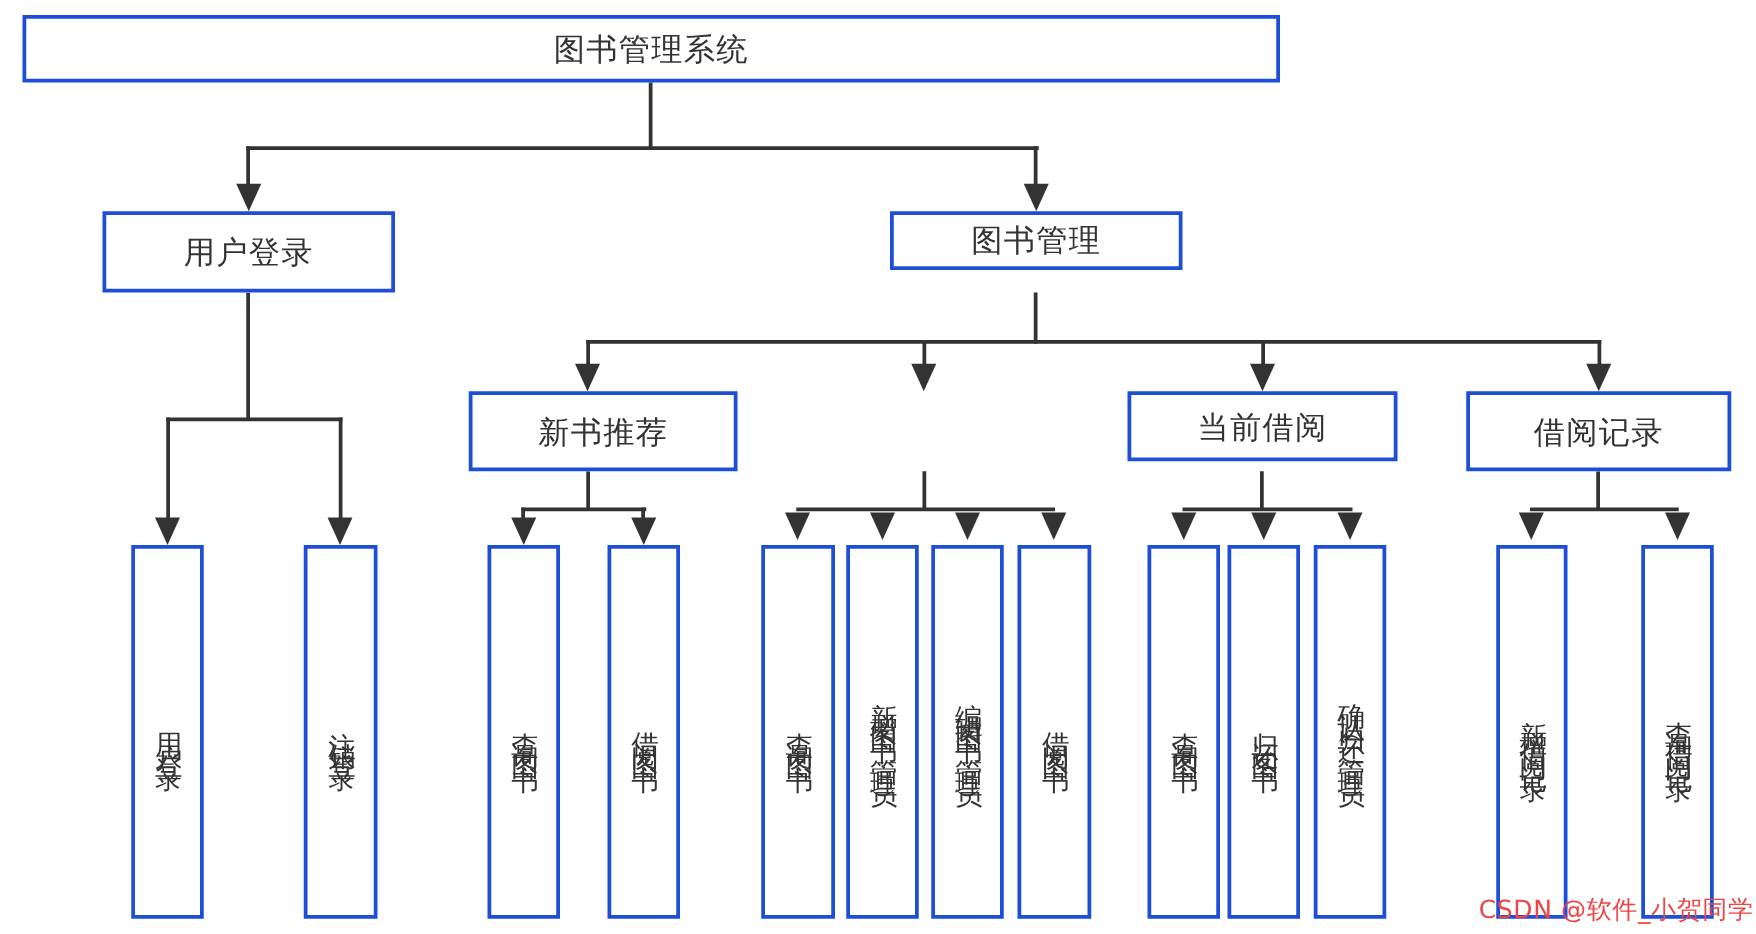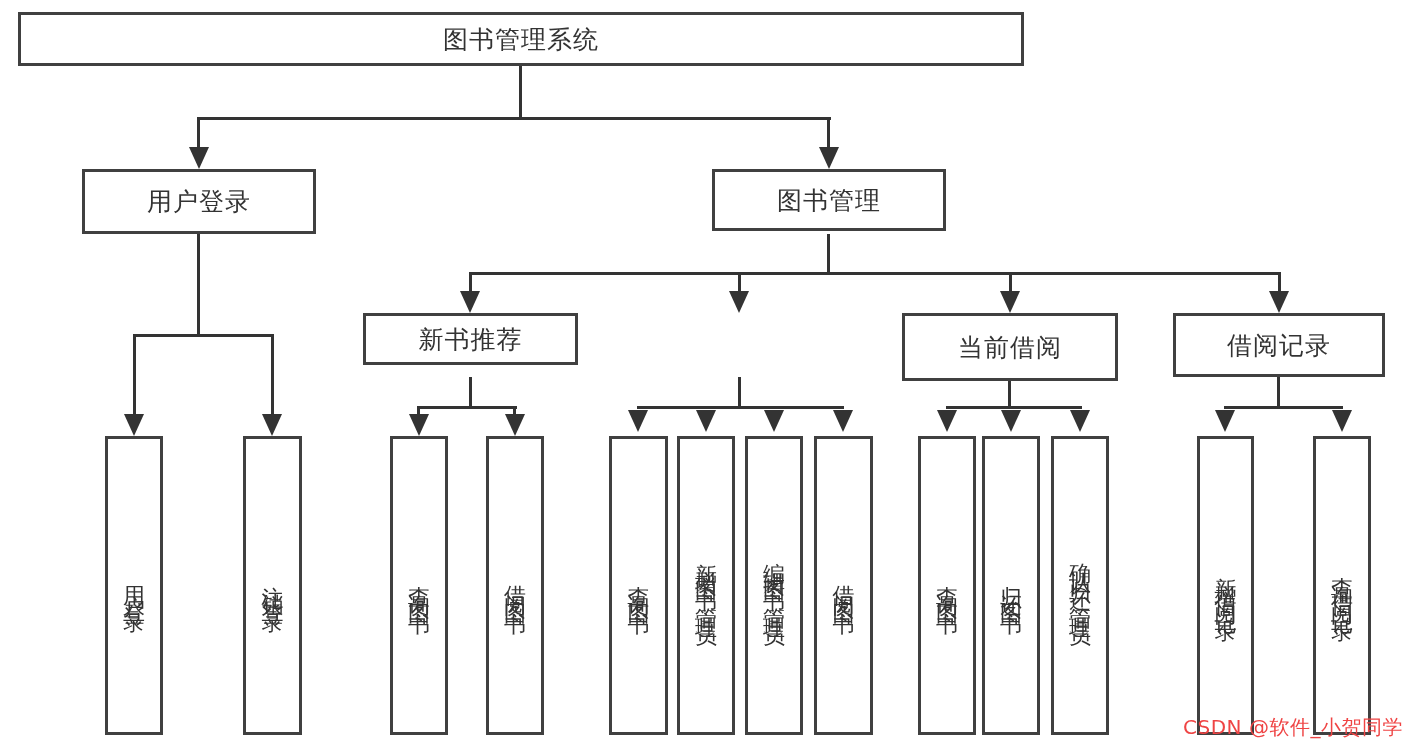--- a/index.html
+++ b/index.html
@@ -1,21 +1,21 @@
 <!DOCTYPE html>
 <html><head>
 <meta charset="utf-8">
 <style>
   html,body { margin:0; padding:0; background:#ffffff; }
   .canvas {
     position:relative; width:1405px; height:747px; background:#ffffff;
     font-family:"DejaVu Sans","Liberation Sans",sans-serif; overflow:hidden;
   }
   .bx {
-    position:absolute; box-sizing:border-box; border:3px solid #404040;
+    position:absolute; box-sizing:border-box; border:3px solid #1d4ed8;
     background:#ffffff; display:flex; align-items:center; justify-content:center;
   }
   .hl { font-size:25px; color:#333333; letter-spacing:1px; white-space:nowrap; }
   .vl {
     writing-mode:vertical-rl; text-orientation:mixed;
     font-size:22px; letter-spacing:9px; color:#333333; line-height:1;
   }
   .ln { position:absolute; background:#333333; }
   .arr {
     position:absolute; width:0; height:0;
@@ -82,28 +82,28 @@
   <div class="arr" style="left:1215px;top:410px"></div>
   <div class="arr" style="left:1332px;top:410px"></div>
 
   <div class="bx" style="left:18px;top:12px;width:1006px;height:54px">
     <span class="hl">图书管理系统</span>
   </div>
 
   <div class="bx" style="left:82px;top:169px;width:234px;height:65px">
     <span class="hl">用户登录</span>
   </div>
-  <div class="bx" style="left:712px;top:169px;width:234px;height:62px">
+  <div class="bx" style="left:712px;top:169px;width:234px;height:47px">
     <span class="hl">图书管理</span>
   </div>
 
-  <div class="bx" style="left:363px;top:313px;width:215px;height:52px">
+  <div class="bx" style="left:375px;top:313px;width:215px;height:64px">
     <span class="hl">新书推荐</span>
   </div>
-  <div class="bx" style="left:902px;top:313px;width:216px;height:68px">
+  <div class="bx" style="left:902px;top:313px;width:216px;height:56px">
     <span class="hl">当前借阅</span>
   </div>
   <div class="bx" style="left:1173px;top:313px;width:212px;height:64px">
     <span class="hl">借阅记录</span>
   </div>
 
   <div class="bx" style="left:105px;top:436px;width:58px;height:299px">
     <span class="vl">用户登录</span>
   </div>
   <div class="bx" style="left:243px;top:436px;width:59px;height:299px">

